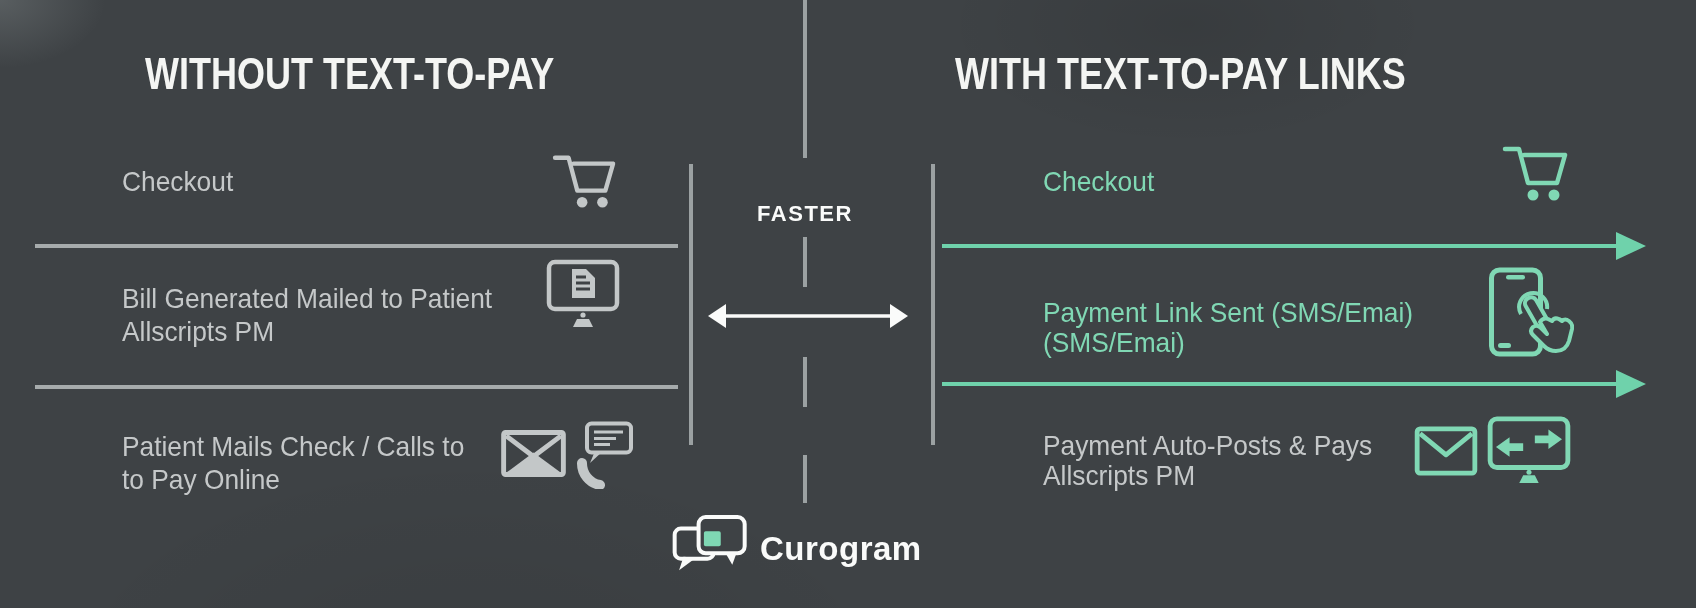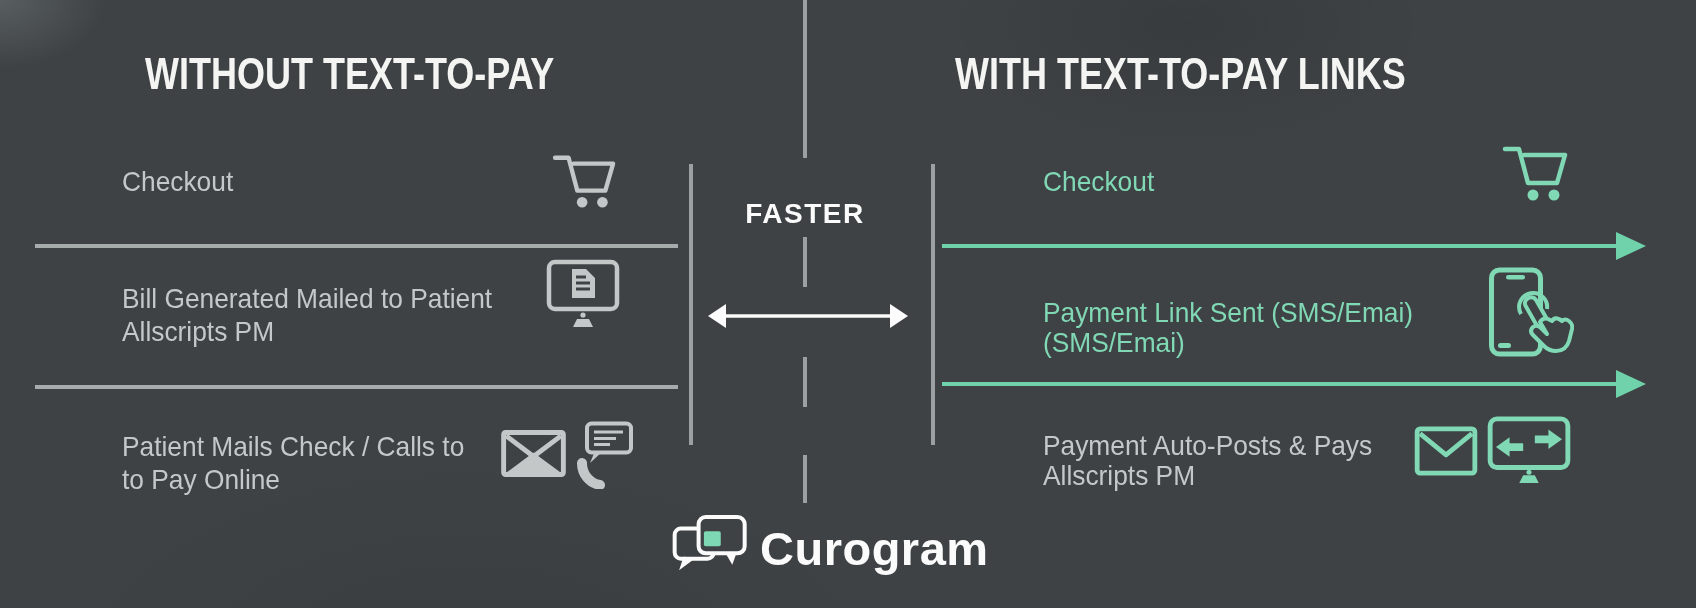--- a/index.html
+++ b/index.html
@@ -21,25 +21,25 @@
     font-size:28px;color:var(--body-text-gray,#c5c8c9);
     transform:scaleX(.94);transform-origin:0 0;white-space:nowrap;
   }
   .lh33{line-height:33px}
   .lh30{line-height:30px}
   .teal-text{color:var(--teal,#80d8b4);}
   .rule{background:var(--line-gray,#a6abac);height:3.5px;}
   .vbar{background:var(--divider-gray,#9ba1a2);width:4px;}
   .dash{background:var(--divider-gray,#9ba1a2);width:3.5px;}
   .clabel{
-    font-size:28px;font-weight:bold;color:var(--white-text,#eef0ef);
+    font-size:22px;font-weight:bold;color:var(--white-text,#eef0ef);
     letter-spacing:1.5px;text-align:center;width:200px;line-height:23px;
   }
   .brand{
-    font-size:47px;font-weight:bold;color:var(--white-text,#fafbfa);
+    font-size:33px;font-weight:bold;color:var(--white-text,#fafbfa);
     letter-spacing:.5px;white-space:nowrap;line-height:44px;
   }
   .icon-gray{color:#c3c7c8;}
   .icon-teal{color:var(--teal,#80d8b4);}
   .icon-white{color:var(--white-text,#fafbfa);}
   .arrow-teal{color:var(--teal-arrow,#6fd2ab);}
   svg{display:block;}
 </style>
 </head>
 <body>

